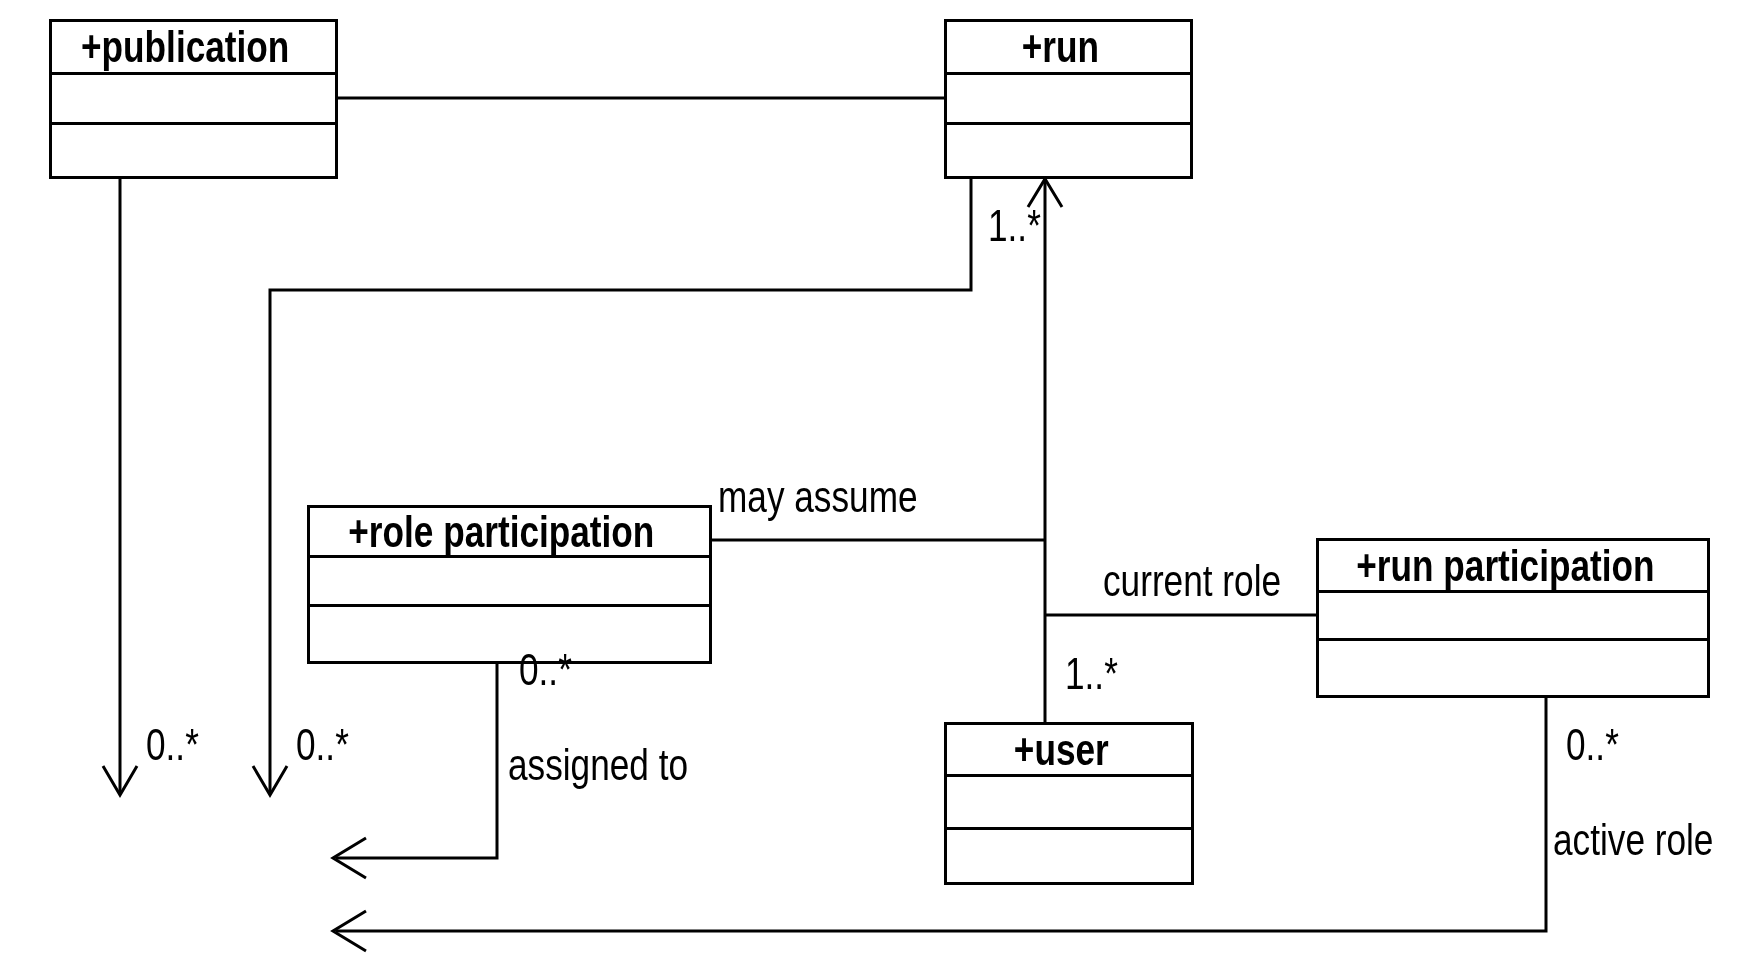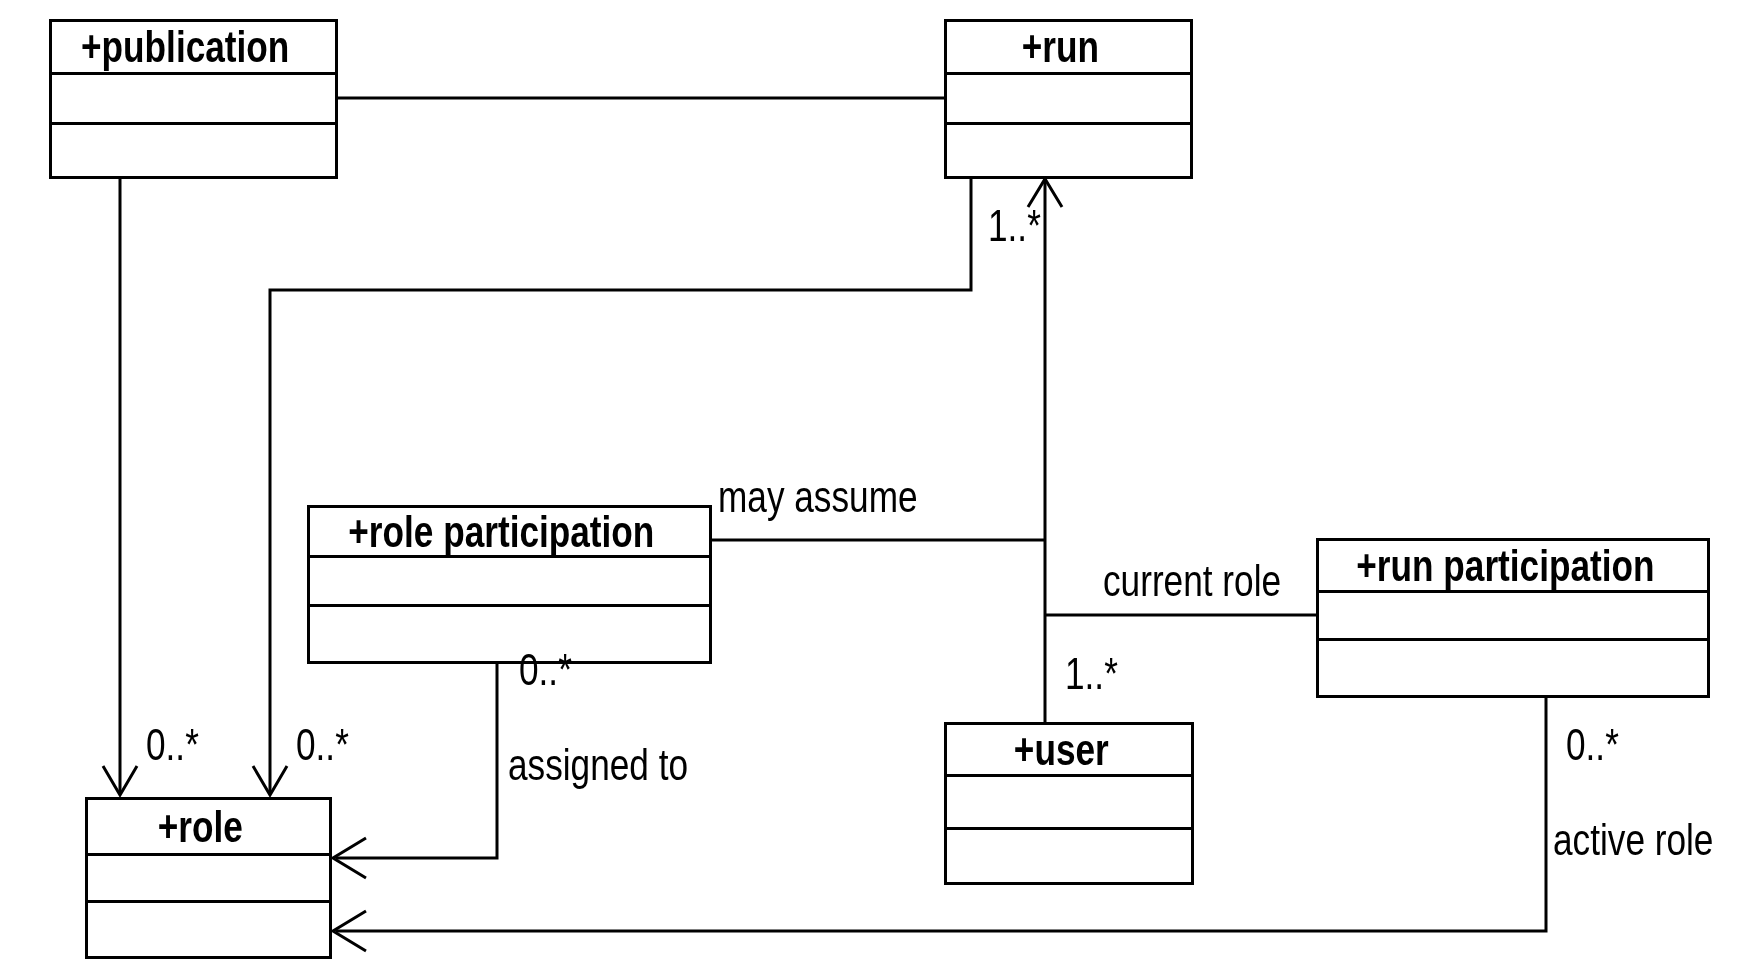--- a/index.html
+++ b/index.html
@@ -104,27 +104,20 @@
   </div>
 
   <div class="uml-box" id="box-run-participation">
     <div class="r r1">
       <span class="title">+run participation</span>
     </div>
     <div class="r r2"></div>
     <div class="r r3"></div>
   </div>
 
-  <div class="uml-box" id="box-role">
-    <div class="r r1">
-      <span class="title">+role</span>
-    </div>
-    <div class="r r2"></div>
-    <div class="r r3"></div>
-  </div>
 
   <span class="lbl" id="lbl-may-assume">may assume</span>
   <span class="lbl" id="lbl-current-role">current role</span>
   <span class="lbl" id="lbl-assigned-to">assigned to</span>
   <span class="lbl" id="lbl-active-role">active role</span>
   <span class="lbl" id="lbl-mult-run">1..*</span>
   <span class="lbl" id="lbl-mult-user">1..*</span>
   <span class="lbl" id="lbl-mult-role-a">0..*</span>
   <span class="lbl" id="lbl-mult-role-b">0..*</span>
   <span class="lbl" id="lbl-mult-role-participation">0..*</span>

